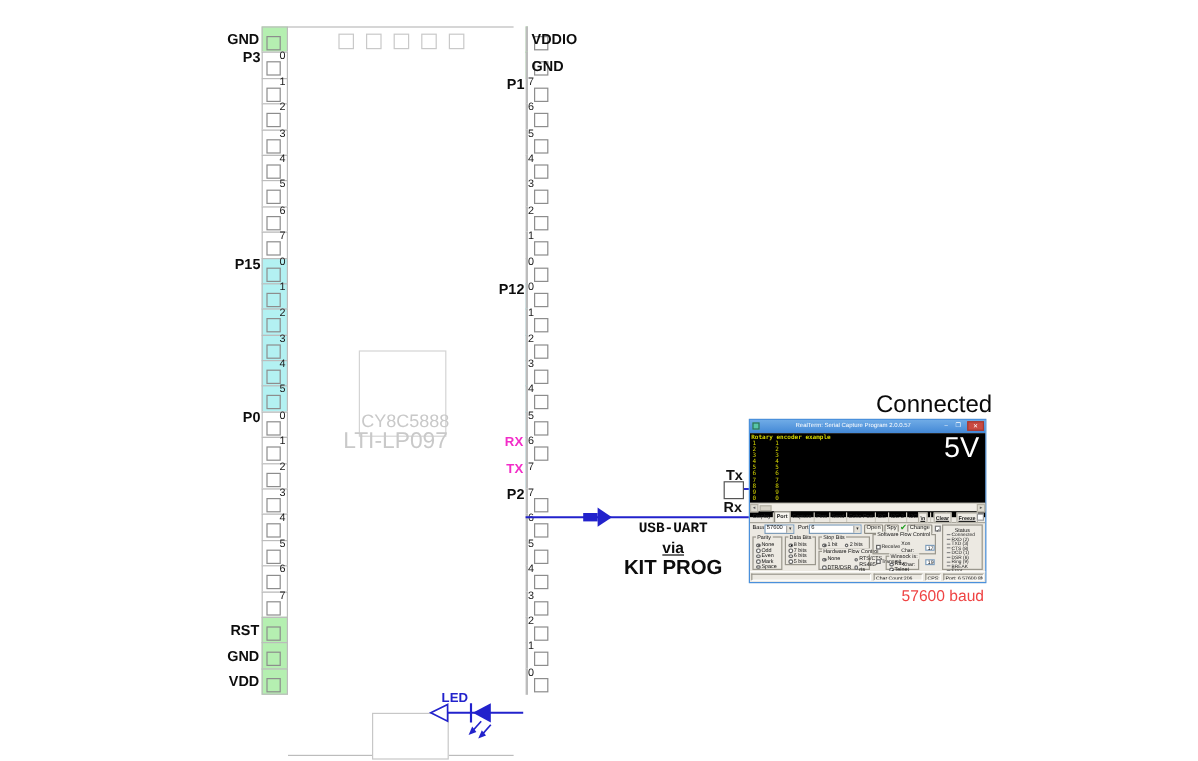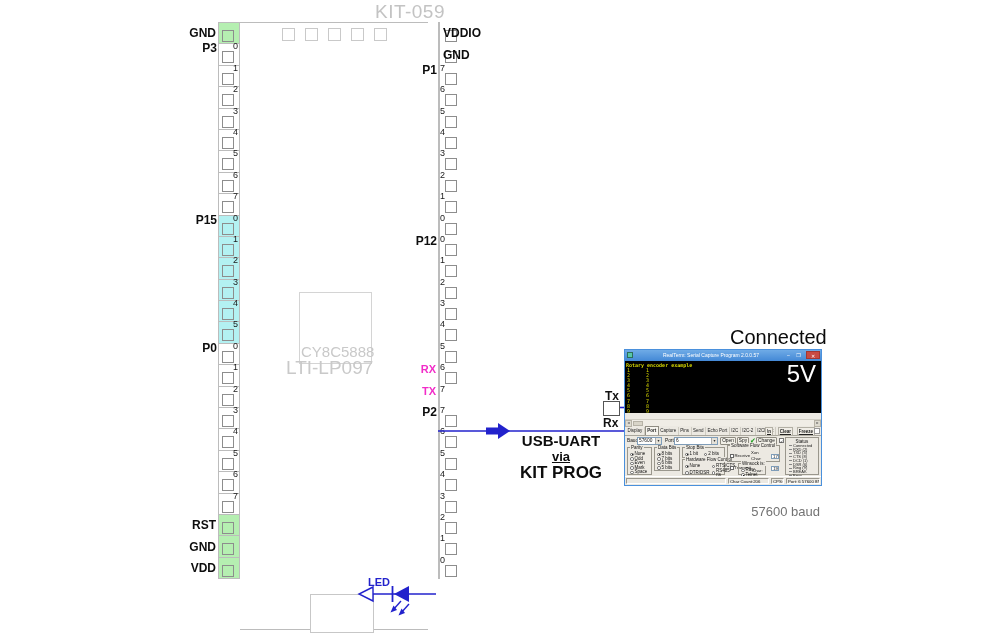--- a/index.html
+++ b/index.html
@@ -25,37 +25,37 @@
   .left .pwr{right:calc(100% + 3px);} .right .pwr{left:calc(100% + 4px);}
   .sig{position:absolute;right:100%;margin-right:3px;top:-2px;font-size:11px;font-weight:600;color:#f22cc8;}
   .hdr-sq{width:11px;height:11px;border:1.5px solid #c9c9c9;top:28px;background:#fff;position:absolute;}
   #chip-rect{left:299px;top:292px;width:71px;height:70px;border:1.5px solid #d4d4d4;}
   #chip-line1{left:301px;top:343px;font-size:15px;color:#c9c9c9;}
   #chip-line2{left:286px;top:357px;font-size:19px;color:#c9c9c9;}
   #bottom-connector{left:310px;top:594px;width:62px;height:37px;border:1.5px solid #c7c7c7;background:#fff;}
 
   
   #usb-uart{left:500px;top:432px;width:122px;text-align:center;font-weight:600;color:#0d0d0d;}
-  #usb-uart .l1{font-size:15px;line-height:17px;} #usb-uart .l2{font-size:13px;line-height:15px;text-decoration:underline;} #usb-uart .l3{font-size:17px;line-height:18px;}
+  #usb-uart .l1{font-size:12px;line-height:17px;font-family:Liberation Mono, monospace;} #usb-uart .l2{font-size:13px;line-height:15px;text-decoration:underline;} #usb-uart .l3{font-size:17px;line-height:18px;}
   #led-label{left:368px;top:576px;font-size:11px;font-weight:700;color:#2222cc;}
   #tx-label{left:605px;top:389px;font-size:12px;font-weight:600;}
   #tx-pin-box{left:603px;top:401px;width:15px;height:13px;border:1px solid #555;background:#fff;}
   #rx-label{left:603px;top:416px;font-size:12px;font-weight:600;}
   #rt-heading{left:730px;top:326px;font-size:20px;color:#0a0a0a;}
-  #baud-note{left:705px;top:504px;width:115px;text-align:right;font-size:13px;color:#737373;}
+  #baud-note{left:705px;top:489px;width:115px;text-align:right;font-size:13px;color:#ef4444;}
 
   
   #rt-window{left:624px;top:349px;width:196px;height:135px;border:1px solid #4a90dc;background:#ece9e2;box-sizing:content-box;font-size:5px;}
   #rt-titlebar{position:absolute;left:0;top:0;right:0;height:11px;background:linear-gradient(#6fabe6,#4388d6);}
   #rt-app-icon{position:absolute;left:2px;top:2px;width:6px;height:6px;background:#57c7a8;border:1px solid #2c6e5a;box-sizing:border-box;}
   #rt-title{position:absolute;left:12px;right:36px;top:2px;text-align:center;color:#fff;font-size:5px;line-height:7px;white-space:nowrap;overflow:hidden;}
   .winbtn{position:absolute;top:1px;height:8px;text-align:center;color:#fff;font-size:5px;line-height:8px;}
   #btn-min{right:28px;width:9px;} #btn-max{right:18px;width:9px;}
   #btn-close{right:1px;width:14px;background:#c94a42;border:1px solid #a33832;box-sizing:border-box;}
-  #rt-terminal{position:absolute;left:0;top:11px;right:0;height:52px;background:#000;overflow:hidden;}
+  #rt-terminal{position:absolute;left:0;top:11px;right:0;height:70px;background:#000;overflow:hidden;}
   #term-line1{position:absolute;left:1px;top:1px;font-family:"DejaVu Sans Mono",monospace;font-size:5px;font-weight:700;color:#d6d600;white-space:nowrap;}
   .tcol{position:absolute;top:7px;font-family:"DejaVu Sans Mono",monospace;font-size:5px;line-height:5.1px;color:#d6d600;}
   #tcol1{left:2px;} #tcol2{left:21px;}
   #term-overlay{position:absolute;right:5px;top:0px;font-size:24px;line-height:26px;color:#fff;font-family:"Liberation Sans",sans-serif;}
   #rt-hscroll{position:absolute;left:0;top:69px;right:0;height:7px;background:#f0ede6;border-top:1px solid #cfccc2;box-sizing:border-box;}
   .sb-btn{position:absolute;top:0;width:7px;height:7px;background:#dedbd0;border:1px solid #b6b2a6;box-sizing:border-box;font-size:3.5px;line-height:5px;text-align:center;color:#555;}
   #sb-left{left:0;} #sb-right{right:0;}
   #sb-thumb{position:absolute;left:8px;top:1px;width:10px;height:5px;background:#d8d4c8;border:1px solid #b6b2a6;box-sizing:border-box;}
   #rt-tabrow{position:absolute;left:0;top:76px;right:0;height:10px;border-bottom:1px solid #a9a69c;box-sizing:border-box;padding-left:1px;white-space:nowrap;}
   .tab{display:inline-block;font-size:4.5px;line-height:8px;padding:0 1.5px;color:#222;border-right:1px solid #cfccc2;}
@@ -91,21 +91,20 @@
   .dash{width:3px;height:0;border-top:1px solid #888;flex:none;}
   #rt-statusbar{position:absolute;left:0;top:126px;right:0;height:9px;background:#ece9e2;border-top:1px solid #fff;box-sizing:border-box;}
   .sbcell{position:absolute;top:1px;bottom:1px;border:1px solid;border-color:#9a978d #fff #fff #9a978d;font-size:4.3px;line-height:5.5px;padding:0 1px;white-space:nowrap;overflow:hidden;color:#111;box-sizing:border-box;}
   #sb-fill{left:1px;width:100px;} #sb-cc{left:103px;width:41px;} #sb-cps{left:146px;width:13px;} #sb-port{left:161px;width:34px;}
 </style>
 </head>
 <body>
 
 <div id="canvas">
 
-  <div class="abs" id="board-title">KIT-059</div>
   <div class="abs board-edge" style="top:22px;"></div>
   <div class="abs board-edge" style="top:629px;"></div>
 
   <div class="hdr-sq" style="left:282px;"></div>
   <div class="hdr-sq" style="left:305px;"></div>
   <div class="hdr-sq" style="left:328px;"></div>
   <div class="hdr-sq" style="left:351px;"></div>
   <div class="hdr-sq" style="left:374px;"></div>
 
   <div class="pin-col" id="left-col">

